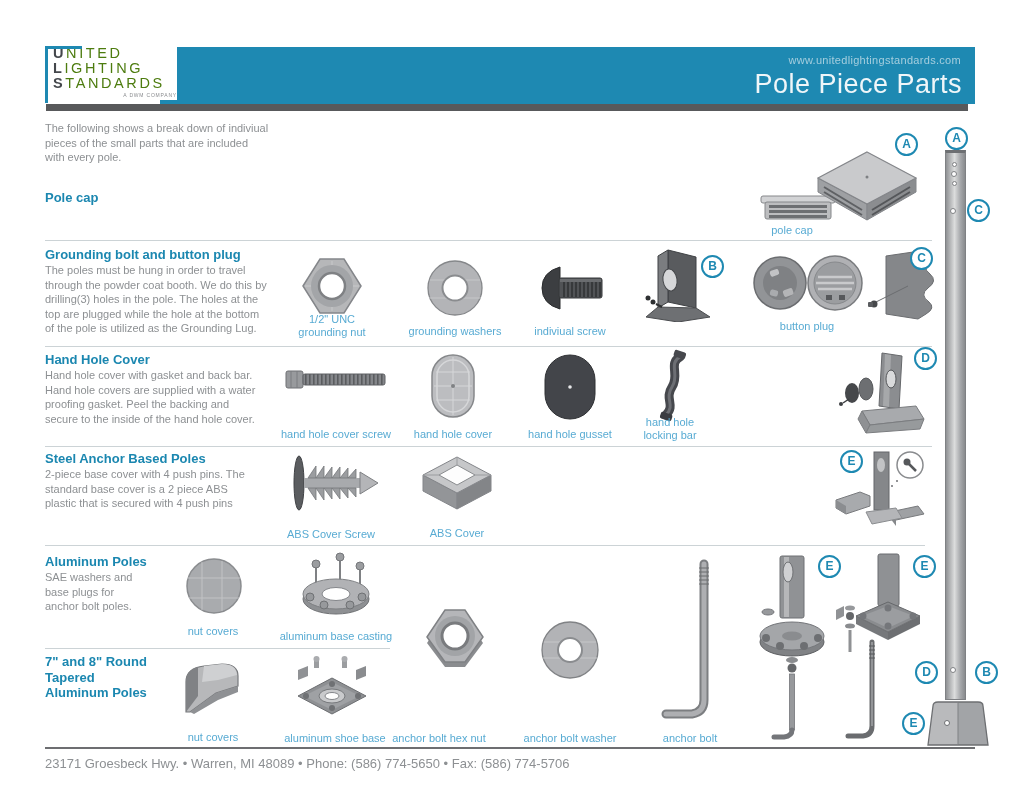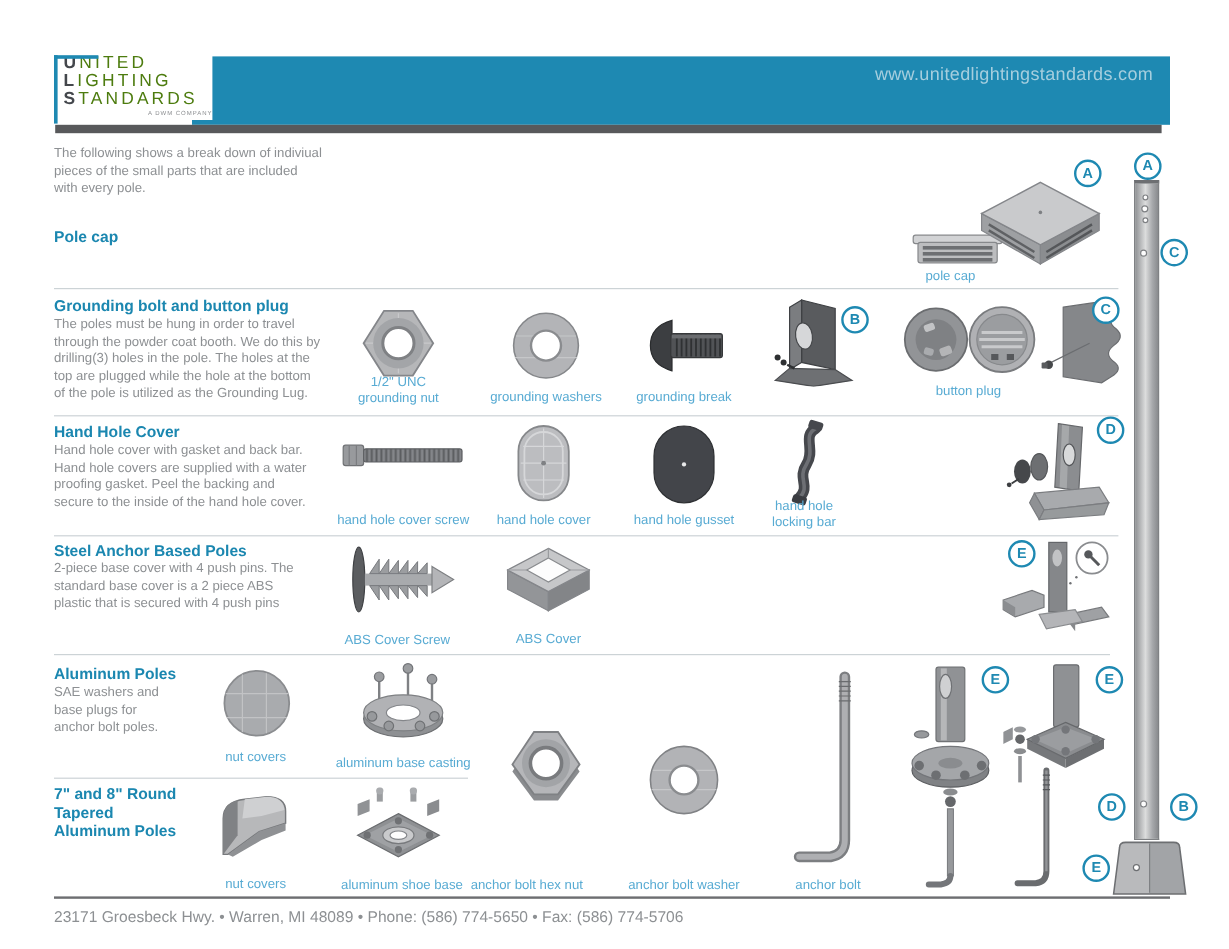--- a/index.html
+++ b/index.html
@@ -1,20 +1,20 @@
 <!DOCTYPE html>
 <html><head>
 <meta charset="utf-8">
 <style>
   html,body{margin:0;padding:0;background:#fff;}
   .page{position:relative;width:1024px;height:791px;background:#ffffff;overflow:hidden;
         font-family:"Liberation Sans",sans-serif;}
   
   .teal-bar{position:absolute;left:160px;top:47px;width:815px;height:57px;background:#1e89b2;}
-  .website{position:absolute;right:14px;top:7px;font-size:15px;color:#a5cede;letter-spacing:.3px;}
+  .website{position:absolute;right:14px;top:7px;font-size:11px;color:#a5cede;letter-spacing:.3px;}
   .title{position:absolute;right:13px;bottom:4px;font-size:27px;font-weight:300;color:#eff6f9;letter-spacing:.5px;}
   .gray-bar{position:absolute;left:46px;top:104px;width:922px;height:7px;background:#58595b;}
   .logo{position:absolute;left:45px;top:46px;width:132px;background:#fff;padding-bottom:2px;}
   .logo-bracket{position:absolute;left:0px;top:0px;width:34px;height:54px;
                 border-left:3px solid #1e89b2;border-top:3px solid #1e89b2;}
   .logo-line{margin-left:8px;font-size:14.5px;letter-spacing:2.6px;color:#4d7c0f;line-height:15px;
              text-transform:uppercase;}
   .logo-line::first-letter{color:#44474c;font-weight:bold;}
   .logo-tagline{margin-left:8px;text-align:right;font-size:5px;color:#8a8c8f;letter-spacing:.8px;
                 margin-top:1px;text-transform:uppercase;}
@@ -36,20 +36,21 @@
         border:1px solid #7f8184;border-top:3px solid #6d6f72;box-sizing:border-box;}
   .pole-hole{position:absolute;border-radius:50%;background:#fdfdfd;border:1px solid #7f8184;z-index:2;}
 </style>
 </head>
 <body>
 
 <div class="page">
 
   <div class="teal-bar">
     <div class="website">www.unitedlightingstandards.com</div>
+    <div class="title">Pole Piece Parts</div>
   </div>
   <div class="gray-bar"></div>
   <div class="logo">
     <div class="logo-bracket"></div>
     <div class="logo-line">United</div>
     <div class="logo-line">Lighting</div>
     <div class="logo-line">Standards</div>
     <div class="logo-tagline">A DWM Company</div>
   </div>
 
@@ -139,21 +140,21 @@
         <line x1="42" y1="17" x2="42" y2="35"></line>
       <line x1="46" y1="17" x2="46" y2="35"></line>
         <line x1="50" y1="17" x2="50" y2="35"></line>
       <line x1="54" y1="17" x2="54" y2="35"></line>
         <line x1="58" y1="17" x2="58" y2="35"></line>
       <line x1="62" y1="17" x2="62" y2="35"></line>
         <line x1="66" y1="17" x2="66" y2="35"></line>
     </g>
     <rect x="26" y="17" width="41" height="3" fill="#6a6c6f"></rect>
   </svg>
-  <div class="plabel" style="left:510px;top:325px;width:120px">grounding break</div>
+  <div class="plabel" style="left:510px;top:325px;width:120px">indiviual screw</div>
 
   <svg class="part" style="left:640px;top:244px" width="80" height="78">
     <polygon points="28,6 56,13 56,64 28,58" fill="#595b5e" stroke="#3f4144"></polygon>
     <polygon points="18,12 28,6 28,58 18,64" fill="#7b7d80" stroke="#3f4144"></polygon>
     <polygon points="6,73 18,63 56,64 70,73 38,78" fill="#6e7073" stroke="#4a4c4f"></polygon>
     <ellipse cx="30" cy="36" rx="7" ry="11" fill="#d6d7d9" stroke="#46484b" transform="rotate(-8 30 36)"></ellipse>
     <circle cx="8" cy="54" r="2.5" fill="#2e3032"></circle>
     <circle cx="13" cy="58" r="2.5" fill="#2e3032"></circle>
     <line x1="16" y1="60" x2="22" y2="63" stroke="#2e3032" stroke-width="2"></line>
   </svg>

